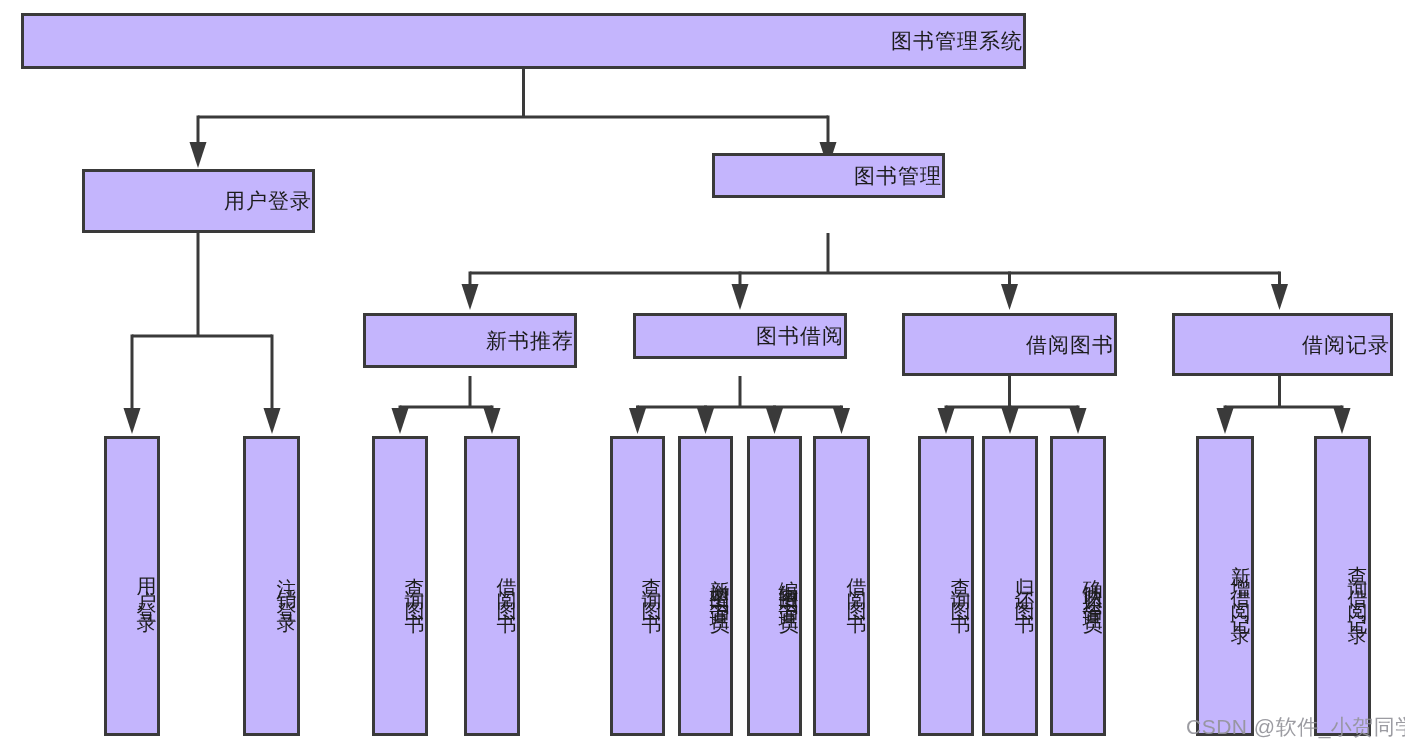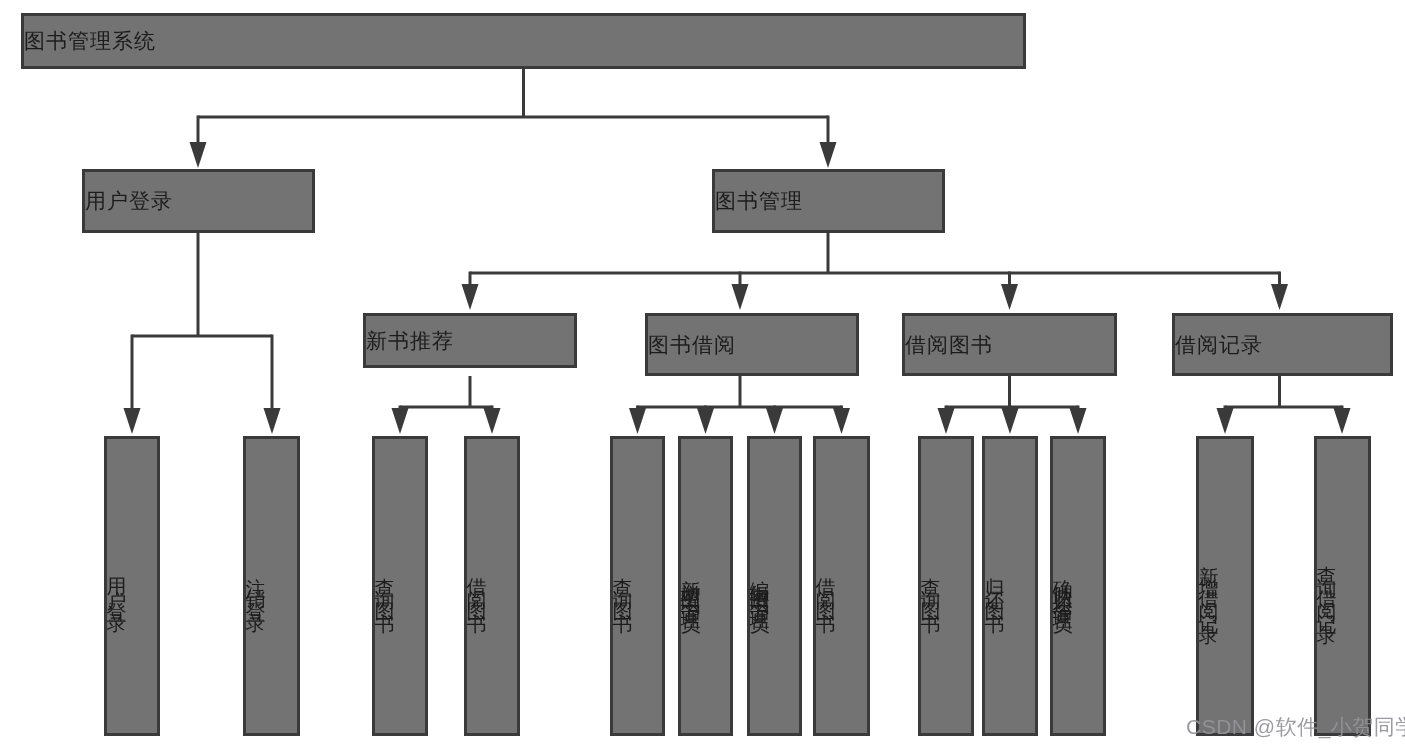--- a/index.html
+++ b/index.html
@@ -3,22 +3,22 @@
 <meta charset="utf-8">
 <style>
   html,body{margin:0;padding:0;}
   body{
     width:1405px;height:747px;position:relative;background:#ffffff;
     font-family:"Liberation Sans","DejaVu Sans",sans-serif;
     color:#1c1c1c;overflow:hidden;
   }
   #connectors{position:absolute;left:0;top:0;z-index:0;}
   .box{
-    position:absolute;box-sizing:border-box;background:#737373;
-    border:3px solid #3a3a3a;display:flex;align-items:center;justify-content:flex-start;
+    position:absolute;box-sizing:border-box;background:#c4b5fd;
+    border:3px solid #3a3a3a;display:flex;align-items:center;justify-content:flex-end;
     z-index:1;
   }
   .hbox span{
     font-size:21px;letter-spacing:1px;color:#1c1c1c;white-space:nowrap;
   }
   .vbox span{
     writing-mode:vertical-rl;text-orientation:mixed;
     font-size:20px;letter-spacing:12px;color:#1c1c1c;line-height:1;
   }
   .vbox.long span{letter-spacing:5px;}
@@ -100,28 +100,28 @@
   </g>
 </svg>
 
 <div class="box hbox" style="left:21px;top:13px;width:1005px;height:56px;">
   <span>图书管理系统</span>
 </div>
 
 <div class="box hbox" style="left:82px;top:169px;width:233px;height:64px;">
   <span>用户登录</span>
 </div>
-<div class="box hbox" style="left:712px;top:169px;width:233px;height:64px;">
+<div class="box hbox" style="left:712px;top:153px;width:233px;height:45px;">
   <span>图书管理</span>
 </div>
 
 <div class="box hbox" style="left:363px;top:313px;width:214px;height:55px;">
   <span>新书推荐</span>
 </div>
-<div class="box hbox" style="left:633px;top:313px;width:214px;height:63px;margin-left:12px;">
+<div class="box hbox" style="left:633px;top:313px;width:214px;height:46px;">
   <span>图书借阅</span>
 </div>
 <div class="box hbox" style="left:902px;top:313px;width:215px;height:63px;">
   <span>借阅图书</span>
 </div>
 <div class="box hbox" style="left:1172px;top:313px;width:221px;height:63px;">
   <span>借阅记录</span>
 </div>
 
 <div class="box vbox" style="left:104px;top:436px;width:56px;height:300px;">

